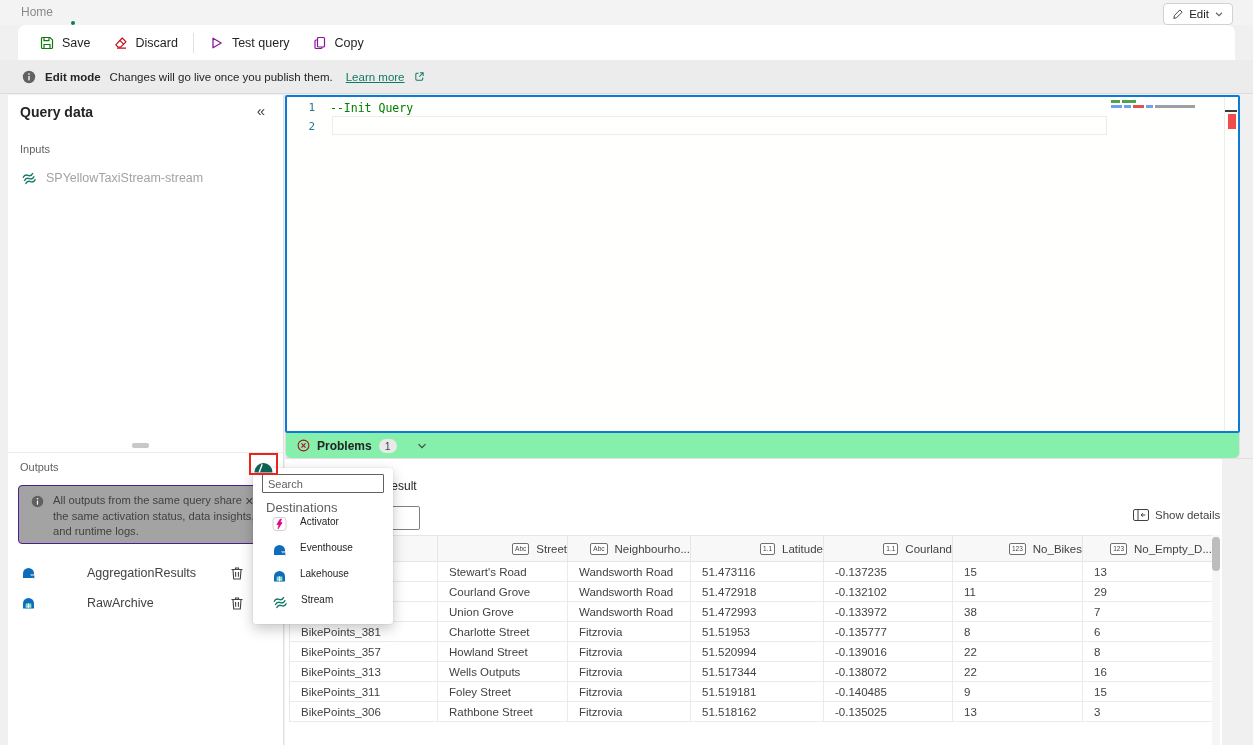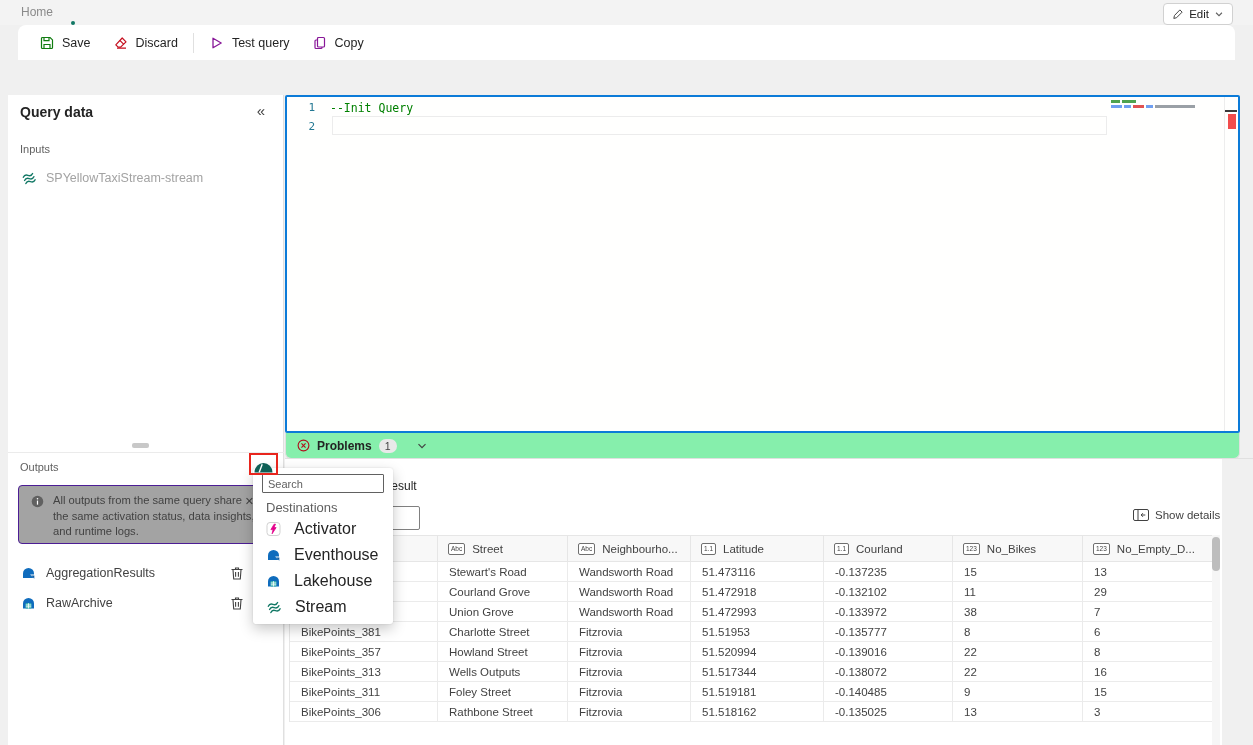--- a/index.html
+++ b/index.html
@@ -28,21 +28,21 @@
   .banner .msg { color:#242424; }
   .learn-more { color:#117865; text-decoration:underline; margin-left:4px; }
 
   
   .leftpanel { position:absolute; left:8px; top:95px; width:276px; height:650px; background:#fff; border-right:1px solid #e0e0e0; }
   .qd-title { position:absolute; left:12px; top:9px; font-size:14px; font-weight:700; color:#242424; }
   .collapse { position:absolute; right:18px; top:7px; font-size:15px; color:#424242; }
   .section-label { position:absolute; left:12px; font-size:11px; color:#616161; }
   .panel-item { position:absolute; left:12px; height:24px; display:flex; align-items:center; gap:8px; font-size:12.5px; }
   .faded { color:#a3a3a3; }
-  .item-label { color:#424242; }
+  .item-label { color:#424242;margin-left:41px; }
   .splitter-mini { position:absolute; left:124px; top:348px; width:17px; height:5px; border-radius:2px; background:#c8c8c8; }
   .panel-hr { position:absolute; left:0; top:357px; width:276px; height:1px; background:#ebebeb; }
   .info-card { position:absolute; left:10px; top:390px; width:244px; height:59px; border:1px solid #4c1d95; border-radius:4px; background:#a3a3a3; }
   .info-card .lines { position:absolute; left:34px; top:7px; font-size:11.2px; line-height:15.5px; color:#424242; }
   .info-close { position:absolute; right:7px; top:9px; font-size:11px; color:#424242; }
   .out-row { position:absolute; left:12px; width:240px; height:22px; display:flex; align-items:center; gap:9px; font-size:12.5px; color:#424242; }
   .out-row .trash { margin-left:auto; margin-right:16px; }
 
   
   .editorcard { position:absolute; left:285px; top:95px; width:955px; height:338px; background:#fffffe;
@@ -73,39 +73,39 @@
   .hsplit-handle { position:absolute; left:748px; top:463px; width:28px; height:7px; border-radius:3.5px; background:#5f5f5f; }
 
   
   .results { position:absolute; left:285px; top:459px; width:968px; height:286px; background:#fff; }
   .result-tab { position:absolute; left:77px; top:20px; font-size:12px; color:#242424; }
   .result-select { position:absolute; left:43px; top:47px; width:92px; height:24px; background:#fff; border:1px solid #808080; border-radius:2px; }
   .show-details { position:absolute; left:848px; top:50px; display:flex; align-items:center; gap:6px; font-size:11.5px; color:#424242; }
   .grid { position:absolute; left:4px; top:76px; border-left:1px solid #e6e6e6; border-top:1px solid #e6e6e6; }
   .g-head { display:flex; background:#f8f8f8; height:26px; }
   .th { display:flex; align-items:center; padding-left:10px; font-size:11.5px; color:#424242;
-        border-right:1px solid #e6e6e6; border-bottom:1px solid #e6e6e6; }
+        border-right:1px solid #e6e6e6; border-bottom:1px solid #e6e6e6;justify-content:flex-end; }
   .type-badge { border:1px solid #6f6f6f; border-radius:2px; font-size:6.5px; line-height:8px; padding:1px 2px;
                 color:#424242; margin-right:7px; min-width:13px; text-align:center; background:#fff; }
   .g-row { display:flex; height:20px; background:#fff; }
   .td { display:flex; align-items:center; padding-left:11px; font-size:11.5px; color:#424242;
         border-right:1px solid #ebebeb; border-bottom:1px solid #ebebeb; overflow:hidden; white-space:nowrap; }
   .vscroll { position:absolute; left:927px; top:76px; width:8px; height:210px; background:#f6f6f6; }
   .vthumb { position:absolute; left:0; top:2px; width:8px; height:34px; border-radius:4px; background:#bdbdbd; }
   .right-strip { position:absolute; left:937px; top:0; width:31px; height:286px; background:#f0f0f0; }
 
   
   .menu { position:absolute; left:253px; top:468px; width:140px; height:156px; background:#fff; z-index:50;
           border-radius:3px; box-shadow:0 5px 14px rgba(0,0,0,.22), 0 0 2px rgba(0,0,0,.12); }
   .menu-search { position:absolute; left:9px; top:6px; width:122px; height:19px; border:1px solid #616161; border-radius:1px;
                  font-size:11px; padding:0 5px; font-family:"Liberation Sans", sans-serif; color:#242424; }
   .menu-search::placeholder { color:#616161; }
   .menu-group { position:absolute; left:13px; top:32px; font-size:13px; color:#5f5f5f; }
   .menu-items { position:absolute; left:0; top:48px; width:140px; }
-  .menu-item { height:26px; display:flex; align-items:center; gap:12px; padding-left:12px; font-size:16px; color:#242424; }
+  .menu-item { height:26px; display:flex; align-items:flex-start; gap:12px; padding-left:12px; font-size:10px; color:#242424;margin-left:6px; }
 
   .annotation { position:absolute; left:249px; top:453px; width:29px; height:22px; border:2px solid #e8251d; z-index:100;
                 display:flex; align-items:flex-end; justify-content:center; }
 
   .ic { display:inline-flex; align-items:center; justify-content:center; line-height:0; }
 </style>
 </head>
 <body>
 
 <div id="root">
@@ -160,20 +160,38 @@
       <span class="ic">
         <svg width="16" height="16" viewBox="0 0 16 16">
             <rect x="5.5" y="2.5" width="7" height="9.5" rx="1" fill="none" stroke="#881798" stroke-width="1.2"></rect>
             <path d="M5.5 5H4a1 1 0 0 0-1 1v6.5a1 1 0 0 0 1 1h5a1 1 0 0 0 1-1V12" fill="none" stroke="#881798" stroke-width="1.2"></path>
           </svg>
       </span>
         <span>Copy</span>
     </div>
   </div>
 
+  <div class="banner">
+    <span class="ic">
+      <svg width="14" height="14" viewBox="0 0 14 14">
+          <circle cx="7" cy="7" r="6.2" fill="#616161"></circle>
+          <rect x="6.35" y="6" width="1.3" height="4.4" fill="#fff"></rect>
+          <circle cx="7" cy="4" r="0.85" fill="#fff"></circle>
+        </svg>
+    </span>
+    <b>Edit mode</b>
+    <span class="msg">Changes will go live once you publish them.</span>
+    <a class="learn-more">Learn more</a>
+    <span class="ic">
+      <svg width="11" height="11" viewBox="0 0 12 12">
+          <path d="M5 2.5H3a1 1 0 0 0-1 1V9a1 1 0 0 0 1 1h5.5a1 1 0 0 0 1-1V7" fill="none" stroke="#117865" stroke-width="1.1"></path>
+          <path d="M6.5 2h3.5v3.5M9.8 2.2L5.8 6.2" fill="none" stroke="#117865" stroke-width="1.1"></path>
+        </svg>
+    </span>
+  </div>
 
   <div class="leftpanel">
     <div class="qd-title">Query data</div>
     <div class="collapse">«</div>
     <div class="section-label" style="top:48px">Inputs</div>
     <div>
         <div class="panel-item" style="top: 71px;">
           <span class="ic">
             <svg width="18" height="16" viewBox="0 0 16 16">
               <g fill="none" stroke="#117865" stroke-width="1.4" stroke-linecap="round" transform="rotate(-22 8 8)">

